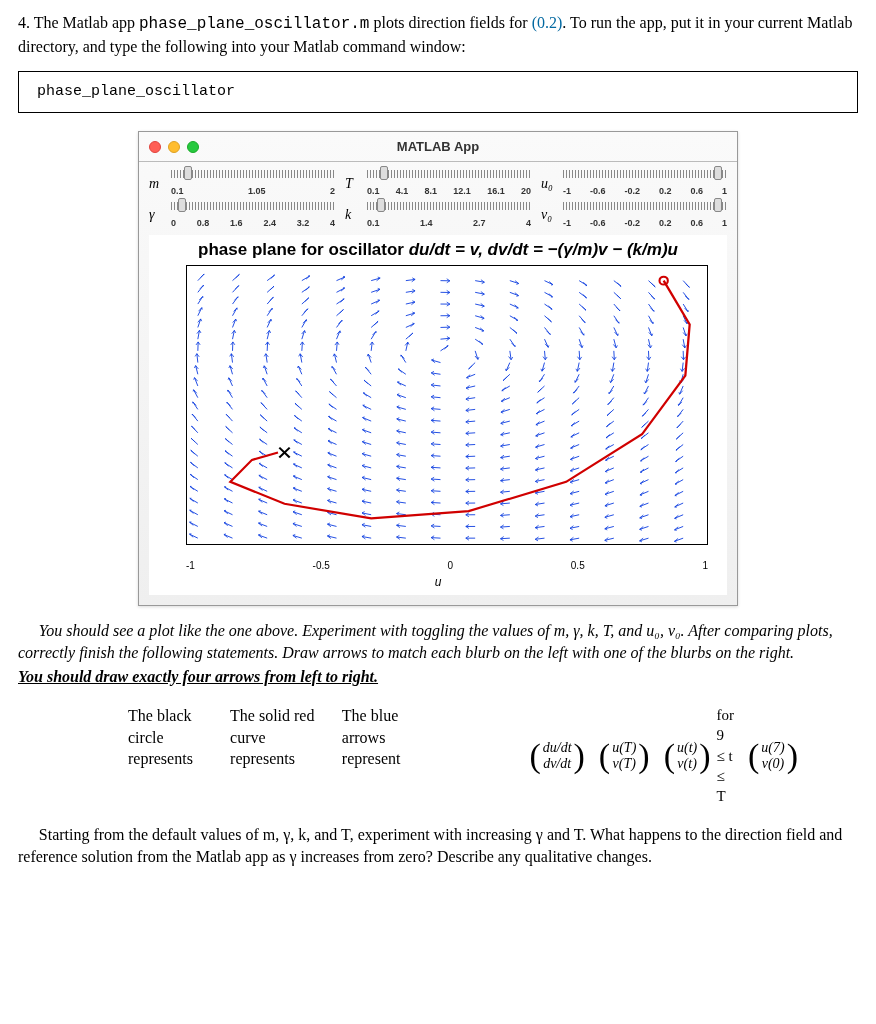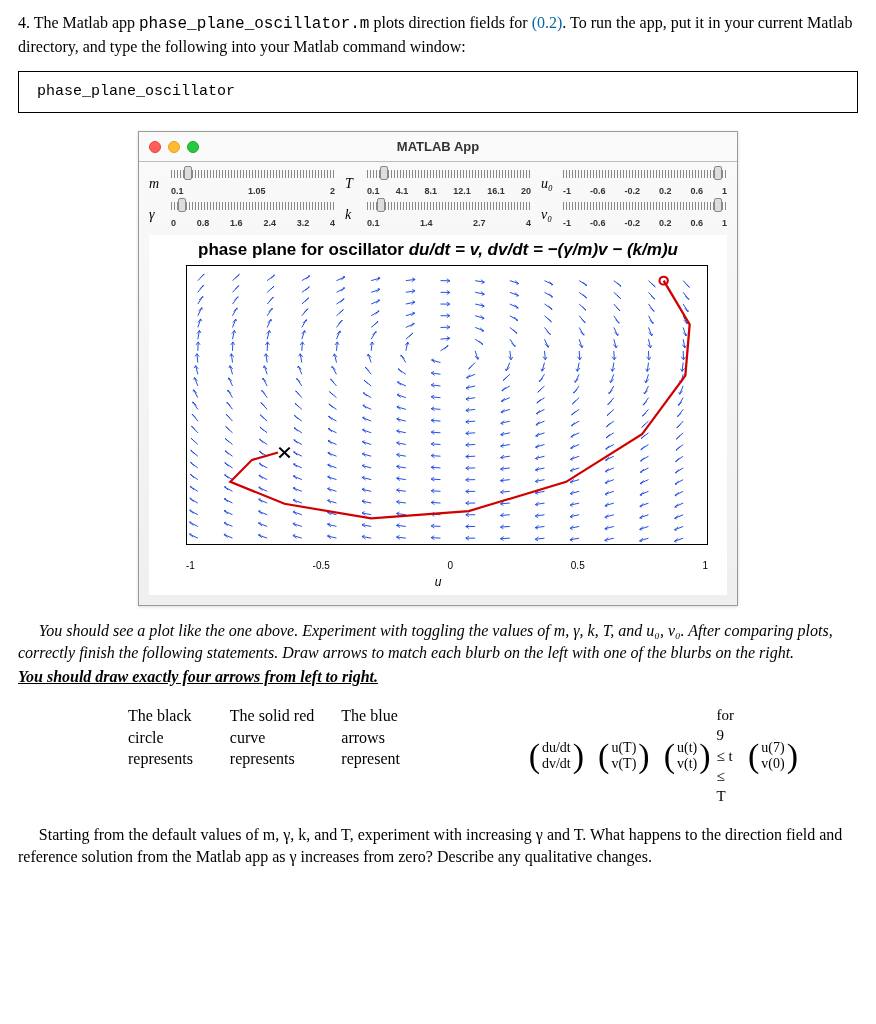--- a/index.html
+++ b/index.html
@@ -6,21 +6,21 @@
   body {
     width: 876px;
     font-family: "Times New Roman", Times, serif;
     font-size: 16px;
     line-height: 1.35;
     padding: 12px 18px;
     color: #000;
     background: #fff;
   }
   .mono { font-family: "Courier New", Courier, monospace; }
-  .ital { }
+  .ital { font-style: italic; }
   .bold { font-weight: bold; }
   .codebox {
     border: 1px solid #000;
     padding: 10px 18px;
     margin: 14px 0 18px 0;
     font-family: "Courier New", Courier, monospace;
     font-size: 15px;
   }
   .appwin {
     width: 600px;

